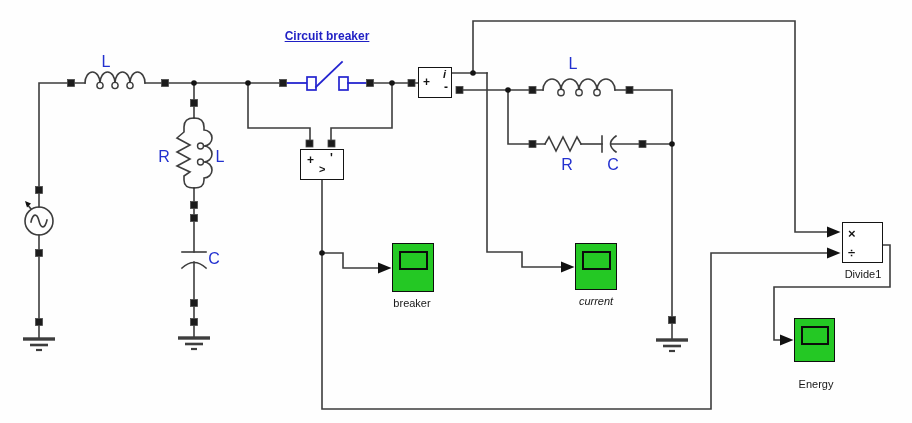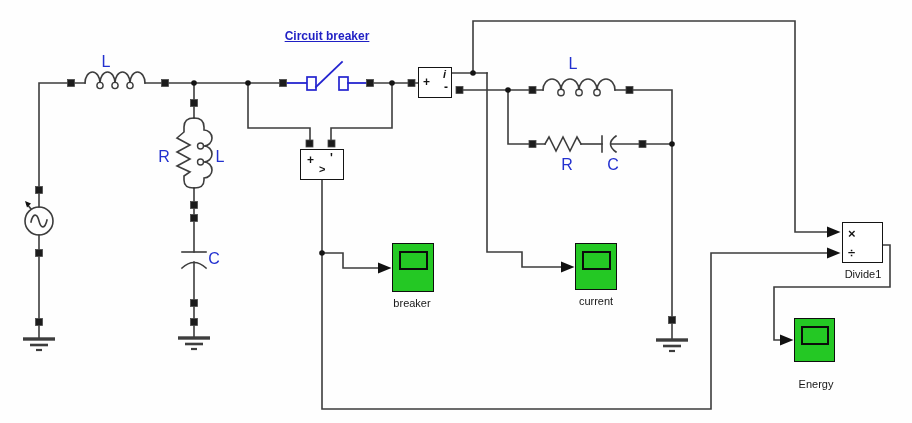--- a/index.html
+++ b/index.html
@@ -199,17 +199,17 @@
 
   <div class="lbl complabel" style="left:106px;top:62px;">L</div>
   <div class="lbl complabel" style="left:164px;top:157px;">R</div>
   <div class="lbl complabel" style="left:220px;top:157px;">L</div>
   <div class="lbl complabel" style="left:214px;top:259px;">C</div>
   <div class="lbl complabel" style="left:573px;top:64px;">L</div>
   <div class="lbl complabel" style="left:567px;top:165px;">R</div>
   <div class="lbl complabel" style="left:613px;top:165px;">C</div>
 
   <div class="lbl caption" style="left:412px;top:303px;">breaker</div>
-  <div class="lbl caption" style="left:596px;top:301px;">current</div>
+  <div class="lbl caption" style="left:596px;top:301px;font-style:italic;">current</div>
   <div class="lbl caption" style="left:816px;top:384px;">Energy</div>
   <div class="lbl caption" style="left:863px;top:274px;">Divide1</div>
 
 </div>
 
 </body></html>

